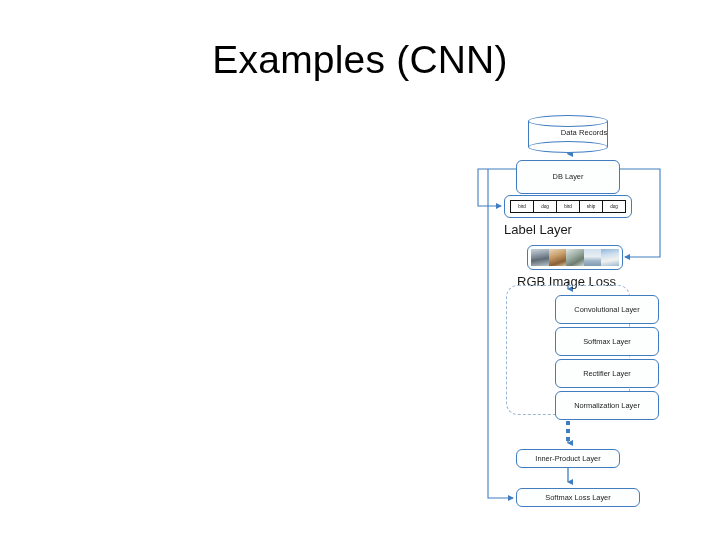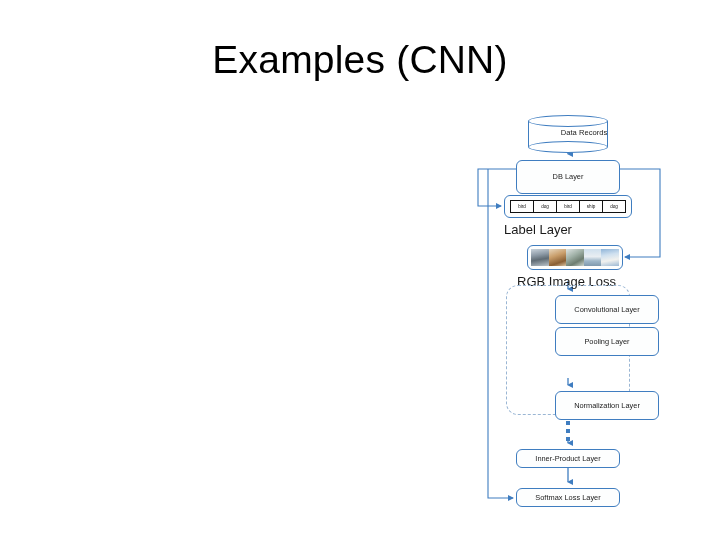--- a/index.html
+++ b/index.html
@@ -187,21 +187,21 @@
       linear-gradient(170deg, #8fb4d8 0%, #cfe0ef 35%, #f1f1ee 65%, #9db9d4 100%); }
 
   
   .cnn-node { left: 46px; width: 104px; height: 29px; margin-left: 39px; }
   #convolutional-layer { top: 190px; }
   #pooling-layer       { top: 222px; }
   #rectifier-layer     { top: 254px; }
   #normalization-layer { top: 286px; justify-content: center; }
 
   #inner-product-layer { left: 46px; top: 344px; width: 104px; height: 19px; }
-  #softmax-loss-layer  { left: 46px; top: 383px; width: 104px; height: 19px; }
+  #softmax-loss-layer  { left: 46px; top: 383px; width: 124px; height: 19px; }
 
   #db-layer { left: 46px; top: 55px; width: 104px; height: 34px; text-align: right; }
 
   
   #cnn-group {
     position: absolute;
     left: 36px;
     top: 180px;
     width: 124px;
     height: 130px;
@@ -297,21 +297,24 @@
     <div class="thumb t5"></div>
   </div>
   <div class="caption" style="left:47px; top:169px; width:116px;">RGB Image Loss</div>
 
   <div id="cnn-group"></div>
 
   <div class="node cnn-node" id="convolutional-layer">
     <span>Convolutional Layer</span>
   </div>
   <div class="node cnn-node" id="pooling-layer">
-    <span>Pooling Layer</span>
+    <span>Softmax Layer</span>
+  </div>
+  <div class="node cnn-node" id="rectifier-layer">
+    <span>Rectifier Layer</span>
   </div>
   <div class="node cnn-node" id="normalization-layer">
     <span>Normalization Layer</span>
   </div>
 
   <div class="dots" id="dots-cnn">
     <span></span>
     <span></span>
     <span></span>
   </div>

